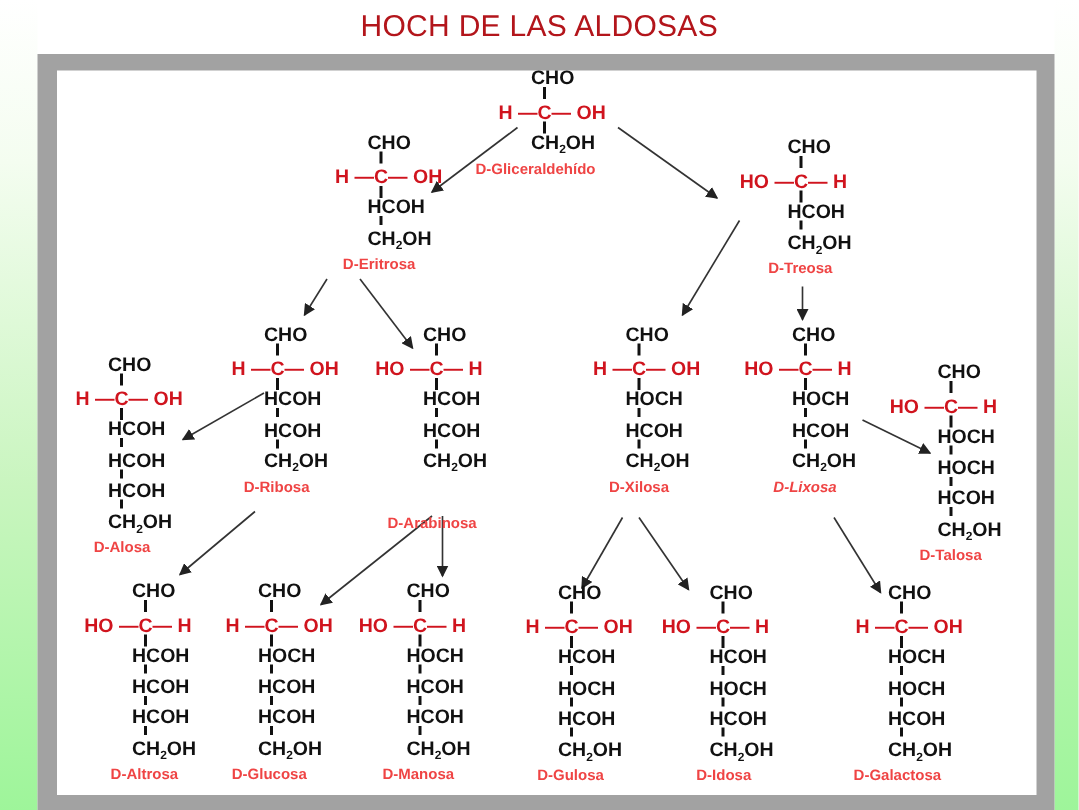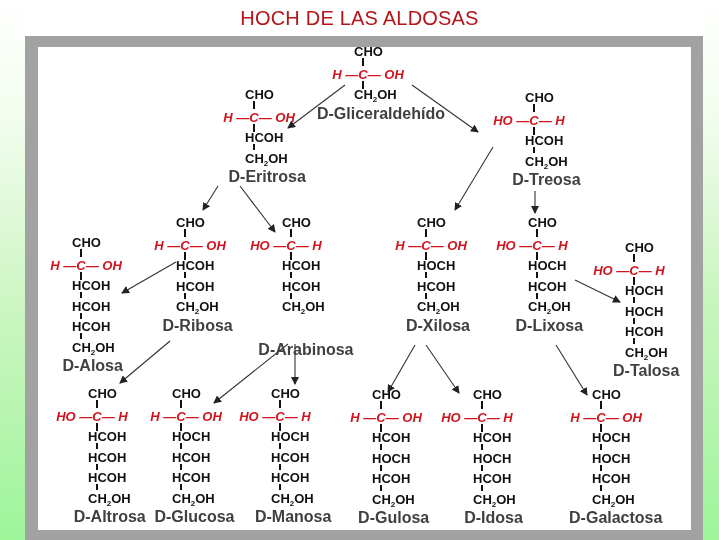--- a/index.html
+++ b/index.html
@@ -4,23 +4,23 @@
 <style>
   html,body{margin:0;padding:0;}
   body{width:719px;height:540px;position:relative;overflow:hidden;background:#ffffff;font-family:"Liberation Sans",sans-serif;}
   .strip-left{position:absolute;left:0;top:0;width:25px;height:540px;background:linear-gradient(to bottom,#ffffff 0%,#f4fdf0 20%,#c9f5bf 60%,#9ef59a 100%);}
   .strip-right{position:absolute;left:703px;top:0;width:16px;height:540px;background:linear-gradient(to bottom,#ffffff 0%,#f4fdf0 20%,#c9f5bf 55%,#9ef59a 100%);}
   .title{position:absolute;left:0;width:719px;top:7px;text-align:center;font-size:20px;color:#b3151b;letter-spacing:0.2px;}
   .frame{position:absolute;left:25px;top:36px;width:678px;height:504px;background:#a2a2a2;}
   .canvas{position:absolute;left:38px;top:47px;width:653px;height:483px;background:#ffffff;}
   .mol{position:absolute;font-weight:bold;font-size:13px;line-height:20.5px;color:#111;}
   .mol .row{position:absolute;white-space:nowrap;}
-  .mol .red{color:#d0141e;font-style:italic;}
+  .mol .red{color:#d0141e;}
   .mol .bond{position:absolute;width:1.5px;background:#111;}
-  .mol .name{position:absolute;white-space:nowrap;color:#404040;font-size:16px;}
+  .mol .name{position:absolute;white-space:nowrap;color:#ef4444;font-size:10px;}
   sub{font-size:8px;vertical-align:-3px;}
   svg.arrows{position:absolute;left:0;top:0;width:719px;height:540px;}
 </style>
 </head>
 <body>
 
 <div class="strip-left"></div>
 <div class="strip-right"></div>
 <div class="title">HOCH DE LAS ALDOSAS</div>
 <div class="frame"></div>
@@ -131,21 +131,21 @@
 <div class="mol" style="left: 0px; top: 0px;">
     <div class="row" style="left: 528px; top: 213px;">CHO</div>
     <div class="bond" style="left: 536px; top: 229px; height: 8px;"></div>
     <div class="row red" style="left: 496.188px; top: 235.5px;"><span>HO</span><span> —C— </span><span>H</span></div>
     <div class="bond" style="left: 536px; top: 251.5px; height: 8px;"></div>
     <div class="row" style="left: 528px; top: 256px;">HOCH</div>
     <div class="bond" style="left: 536px; top: 272px; height: 6px;"></div>
     <div class="row" style="left: 528px; top: 276.5px;">HCOH</div>
     <div class="bond" style="left: 536px; top: 292.5px; height: 6px;"></div>
     <div class="row" style="left: 528px; top: 297px;">CH<sub>2</sub>OH</div>
-    <div class="name" style="left: 515.547px; top: 315.5px;">D-Lixosa</div>
+    <div class="name" style="left: 515.547px; top: 315.5px; font-style: italic;">D-Lixosa</div>
   </div>
 <div class="mol" style="left: 0px; top: 0px;">
     <div class="row" style="left: 625px; top: 238px;">CHO</div>
     <div class="bond" style="left: 633px; top: 254px; height: 8px;"></div>
     <div class="row red" style="left: 593.188px; top: 260.5px;"><span>HO</span><span> —C— </span><span>H</span></div>
     <div class="bond" style="left: 633px; top: 276.5px; height: 8px;"></div>
     <div class="row" style="left: 625px; top: 281px;">HOCH</div>
     <div class="bond" style="left: 633px; top: 297px; height: 6px;"></div>
     <div class="row" style="left: 625px; top: 301.5px;">HOCH</div>
     <div class="bond" style="left: 633px; top: 317.5px; height: 6px;"></div>

